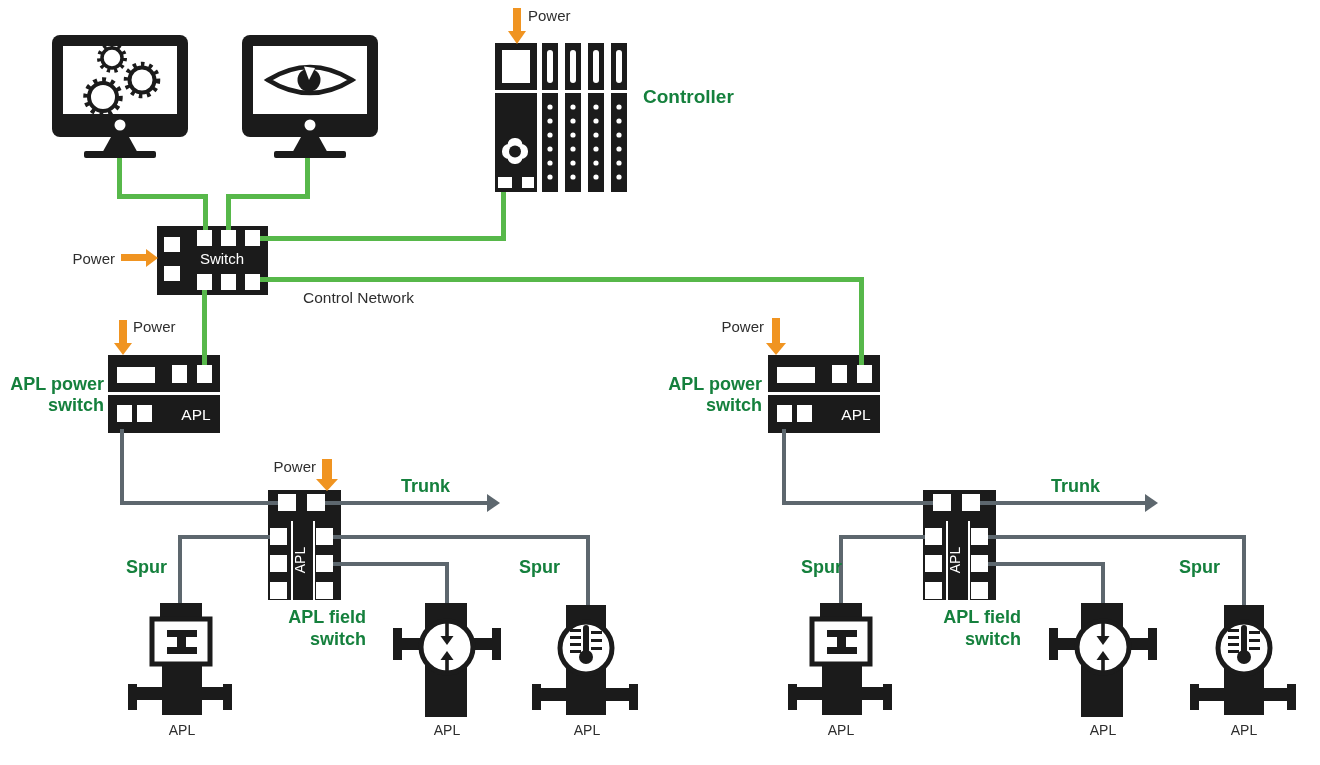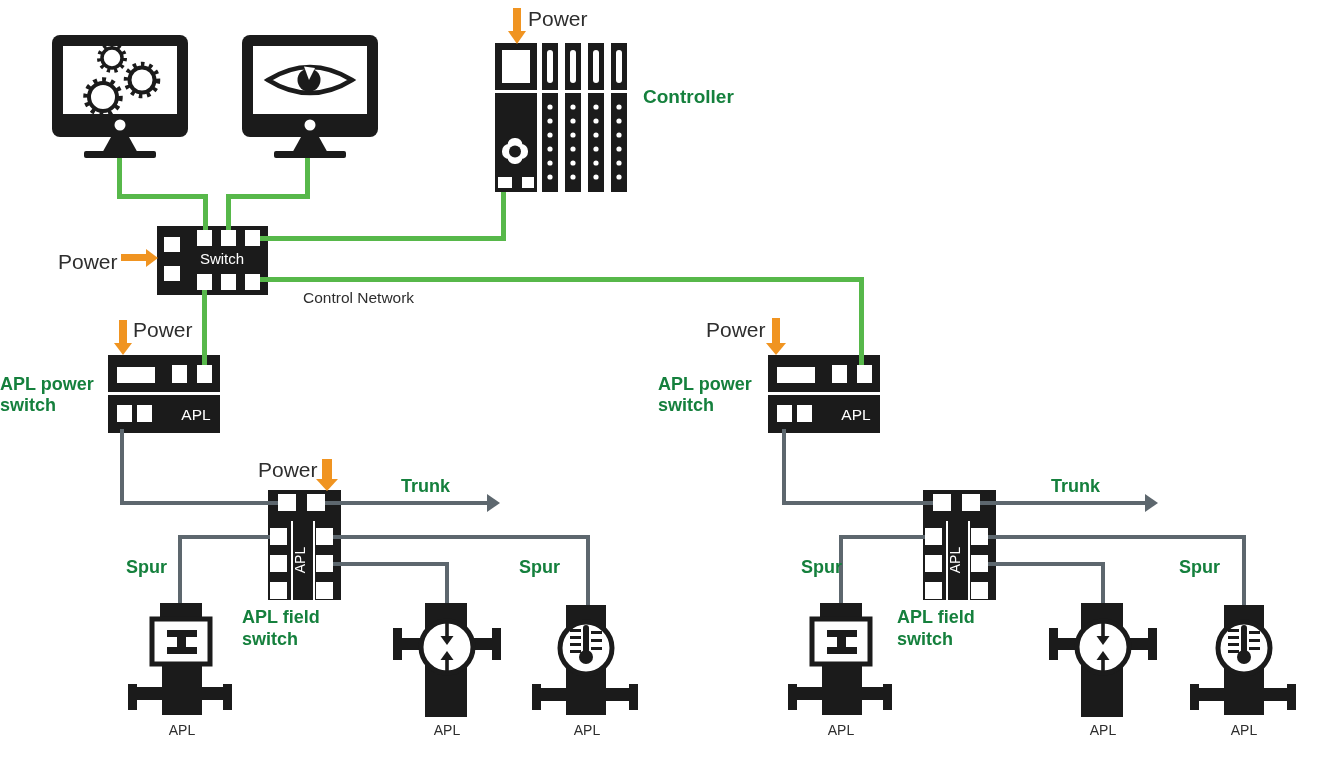--- a/index.html
+++ b/index.html
@@ -5,26 +5,26 @@
   html,body{margin:0;padding:0;background:#fff;}
   #canvas{position:relative;width:1320px;height:765px;background:#fff;overflow:hidden;
           font-family:"Liberation Sans",sans-serif;color:#262626;}
   .blk{position:absolute;background:#1b1b1b;z-index:1;}
   .port{position:absolute;background:#ffffff;z-index:3;}
   .gap{position:absolute;background:#ffffff;z-index:2;}
   .gline{position:absolute;background:#57b84a;z-index:2;}
   .sline{position:absolute;background:#5d676e;z-index:2;}
   .oshaft{position:absolute;background:#f09421;z-index:4;}
   .tri{position:absolute;width:0;height:0;z-index:4;}
-  .lbl{position:absolute;font-size:21px;color:#2e2e2e;z-index:5;white-space:nowrap;}
+  .lbl{position:absolute;font-size:15px;color:#2e2e2e;z-index:5;white-space:nowrap;}
   .lblb{position:absolute;font-size:18px;font-weight:bold;color:#15803d;z-index:5;white-space:nowrap;}
   .lblw{position:absolute;color:#ffffff;font-size:15px;z-index:5;white-space:nowrap;}
   .ctr{text-align:center;}
   .rt{text-align:right;}
-  .two{line-height:21px;text-align:left;}
+  .two{line-height:21px;text-align:right;}
   svg{position:absolute;z-index:3;}
 </style>
 </head>
 <body>
 
 <div id="canvas">
 
   <div class="gline" style="left:117px;top:156px;width:5px;height:42px;"></div>
   <div class="gline" style="left:117px;top:194px;width:91px;height:5px;"></div>
   <div class="gline" style="left:203px;top:196px;width:5px;height:34px;"></div>

